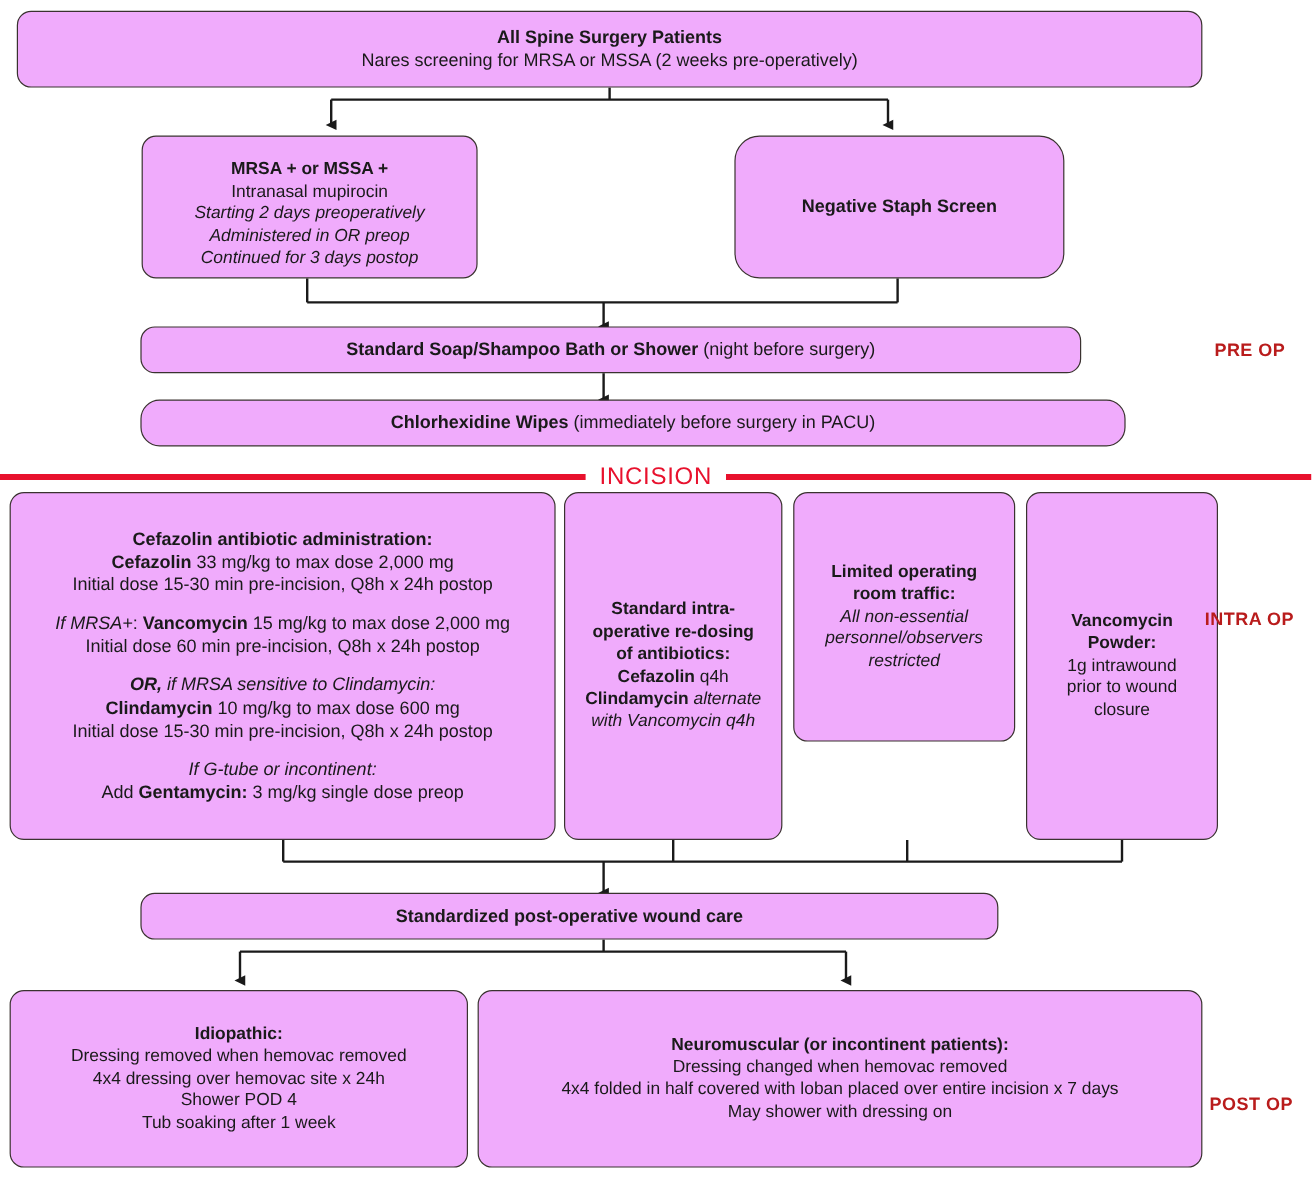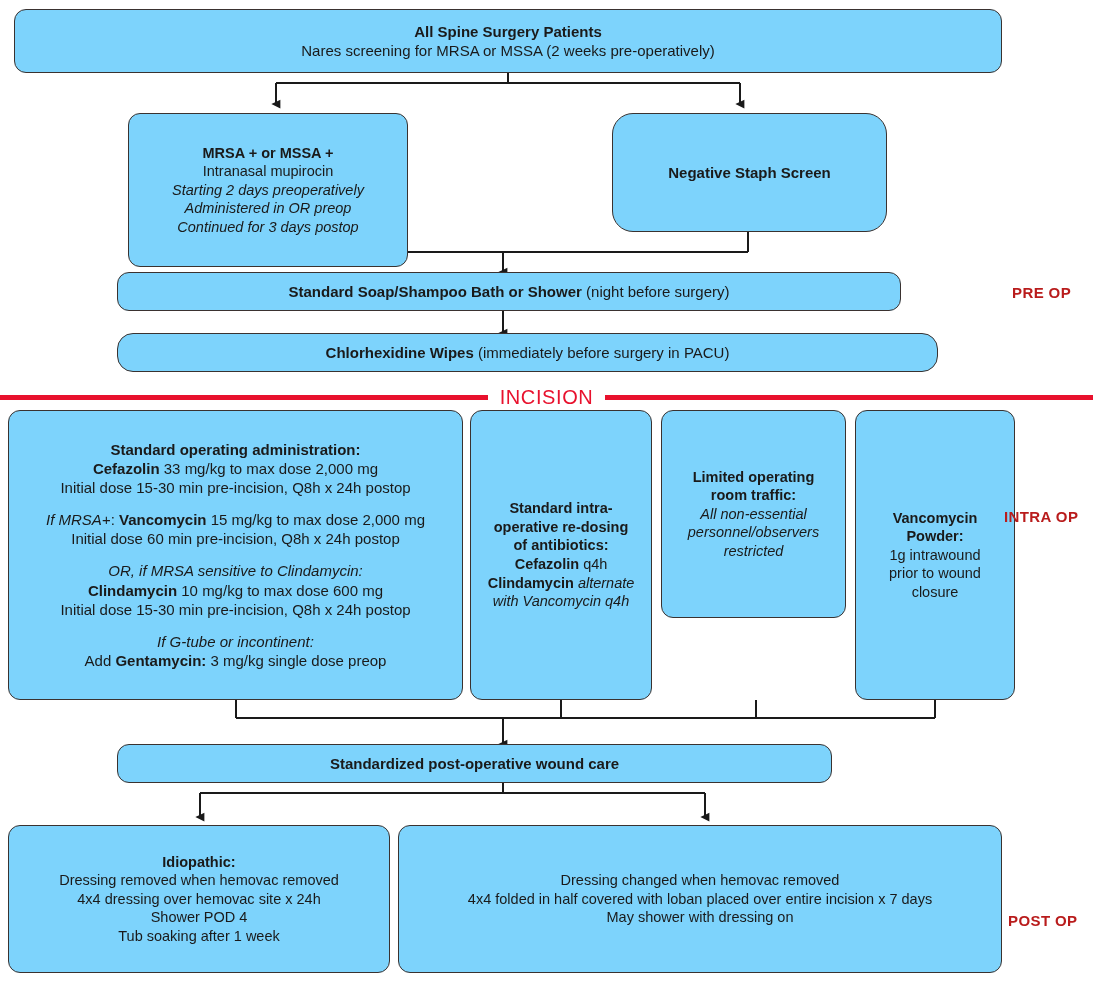--- a/index.html
+++ b/index.html
@@ -23,39 +23,39 @@
     position: absolute;
     left: 0;
     top: 0;
     width: 1093px;
     height: 983px;
     pointer-events: none;
   }
   .node {
     position: absolute;
     box-sizing: border-box;
-    background: #7dd3fc;
+    background: #f0abfc;
     border: 1.6px solid #3a3230;
     border-radius: 12px;
     display: flex;
     flex-direction: column;
     align-items: center;
     justify-content: center;
     text-align: center;
     padding: 6px 10px;
     line-height: 1.28;
     z-index: 2;
   }
   .node .ln {
     display: block;
     white-space: nowrap;
   }
   .b  { font-weight: bold; }
   .i  { font-style: italic; }
-  .bi { font-weight: normal; font-style: italic; }
+  .bi { font-weight: bold; font-style: italic; }
   .spacer { display: block; height: 0.85em; }
 
   
   .phase-label {
     position: absolute;
     font-weight: bold;
     font-size: 15px;
     letter-spacing: 0.4px;
     color: #b91c1c;
     z-index: 3;
@@ -123,21 +123,21 @@
       <path d="M200,793 L200,817" marker-end="url(#arrow)"></path>
       <path d="M705,793 L705,817" marker-end="url(#arrow)"></path>
     </g>
   </svg>
 
   <div class="node fs15" style="left:14px; top:9px; width:988px; height:64px;">
     <span class="ln b">All Spine Surgery Patients</span>
     <span class="ln">Nares screening for MRSA or MSSA (2 weeks pre-operatively)</span>
   </div>
 
-  <div class="node fs14" style="left:128px; top:113px; width:280px; height:154px;">
+  <div class="node fs14" style="left:118px; top:113px; width:280px; height:119px;justify-content:flex-end;">
     <span class="ln b">MRSA + or MSSA +</span>
     <span class="ln">Intranasal mupirocin</span>
     <span class="ln i">Starting 2 days preoperatively</span>
     <span class="ln i">Administered in OR preop</span>
     <span class="ln i">Continued for 3 days postop</span>
   </div>
 
   <div class="node fs15" style="left:612px; top:113px; width:275px; height:119px;border-radius:21px;">
     <span class="ln b">Negative Staph Screen</span>
   </div>
@@ -150,21 +150,21 @@
     <span class="ln"><span class="b">Chlorhexidine Wipes</span><span> (immediately before surgery in PACU)</span></span>
   </div>
 
   <div class="divider" style="top:386px;">
     <div class="bar left"></div>
     <div class="dtext">INCISION</div>
     <div class="bar right"></div>
   </div>
 
   <div class="node fs15" style="left:8px; top:410px; width:455px; height:290px;">
-    <span class="ln b">Standard operating administration:</span>
+    <span class="ln b">Cefazolin antibiotic administration:</span>
     <span class="ln"><span class="b">Cefazolin</span><span> 33 mg/kg to max dose 2,000 mg</span></span>
     <span class="ln">Initial dose 15-30 min pre-incision, Q8h x 24h postop</span>
     <span class="spacer"></span>
     <span class="ln"><span class="i">If MRSA+</span><span>: </span><span class="b">Vancomycin</span><span> 15 mg/kg to max dose 2,000 mg</span></span>
     <span class="ln">Initial dose 60 min pre-incision, Q8h x 24h postop</span>
     <span class="spacer"></span>
     <span class="ln"><span class="bi">OR,</span><span class="i"> if MRSA sensitive to Clindamycin:</span></span>
     <span class="ln"><span class="b">Clindamycin</span><span> 10 mg/kg to max dose 600 mg</span></span>
     <span class="ln">Initial dose 15-30 min pre-incision, Q8h x 24h postop</span>
     <span class="spacer"></span>
@@ -203,20 +203,21 @@
 
   <div class="node fs14" style="left:8px; top:825px; width:382px; height:148px;">
     <span class="ln b">Idiopathic:</span>
     <span class="ln">Dressing removed when hemovac removed</span>
     <span class="ln">4x4 dressing over hemovac site x 24h</span>
     <span class="ln">Shower POD 4</span>
     <span class="ln">Tub soaking after 1 week</span>
   </div>
 
   <div class="node fs14" style="left:398px; top:825px; width:604px; height:148px;">
+    <span class="ln b">Neuromuscular (or incontinent patients):</span>
     <span class="ln">Dressing changed when hemovac removed</span>
     <span class="ln">4x4 folded in half covered with loban placed over entire incision x 7 days</span>
     <span class="ln">May shower with dressing on</span>
   </div>
 
   <div class="phase-label" style="left:1012px; top:284px;">PRE OP</div>
   <div class="phase-label" style="left:1004px; top:508px;">INTRA OP</div>
   <div class="phase-label" style="left:1008px; top:912px;">POST OP</div>
 
 </div>

